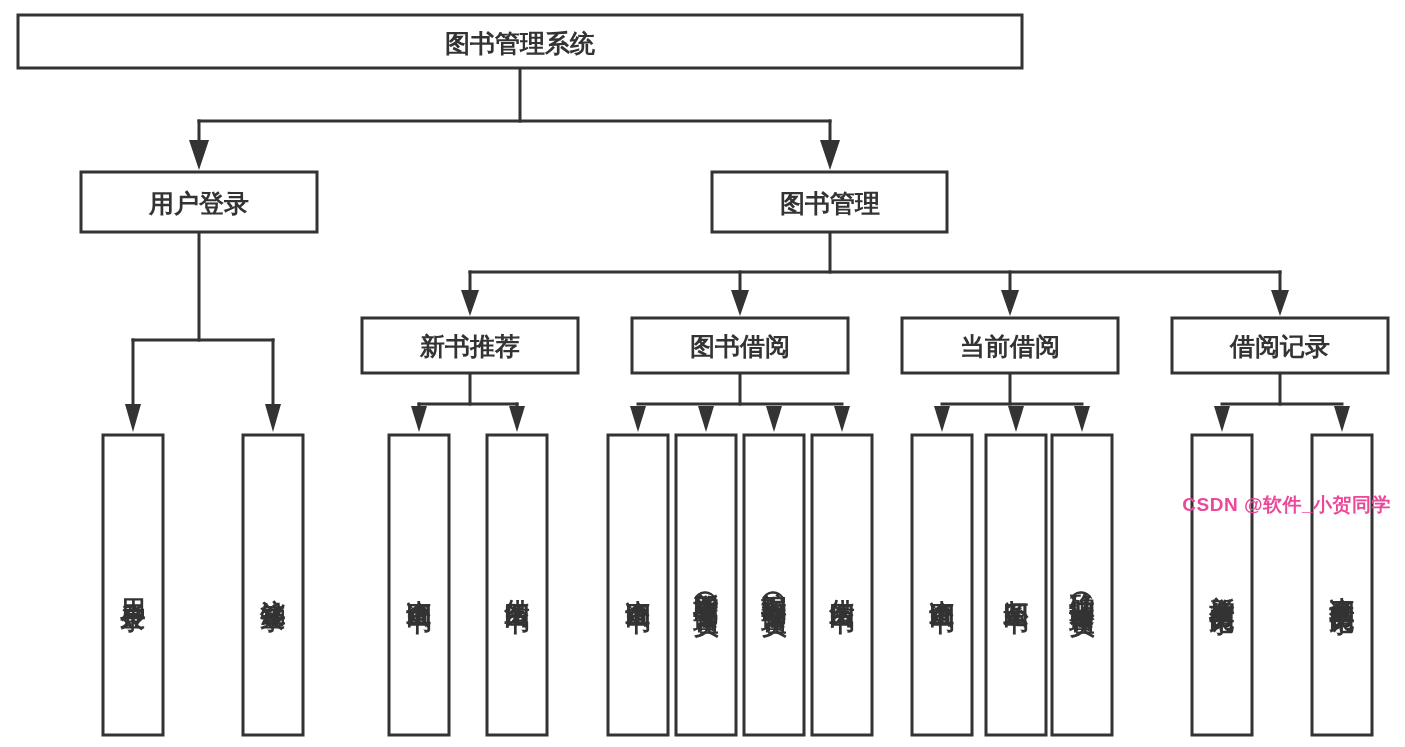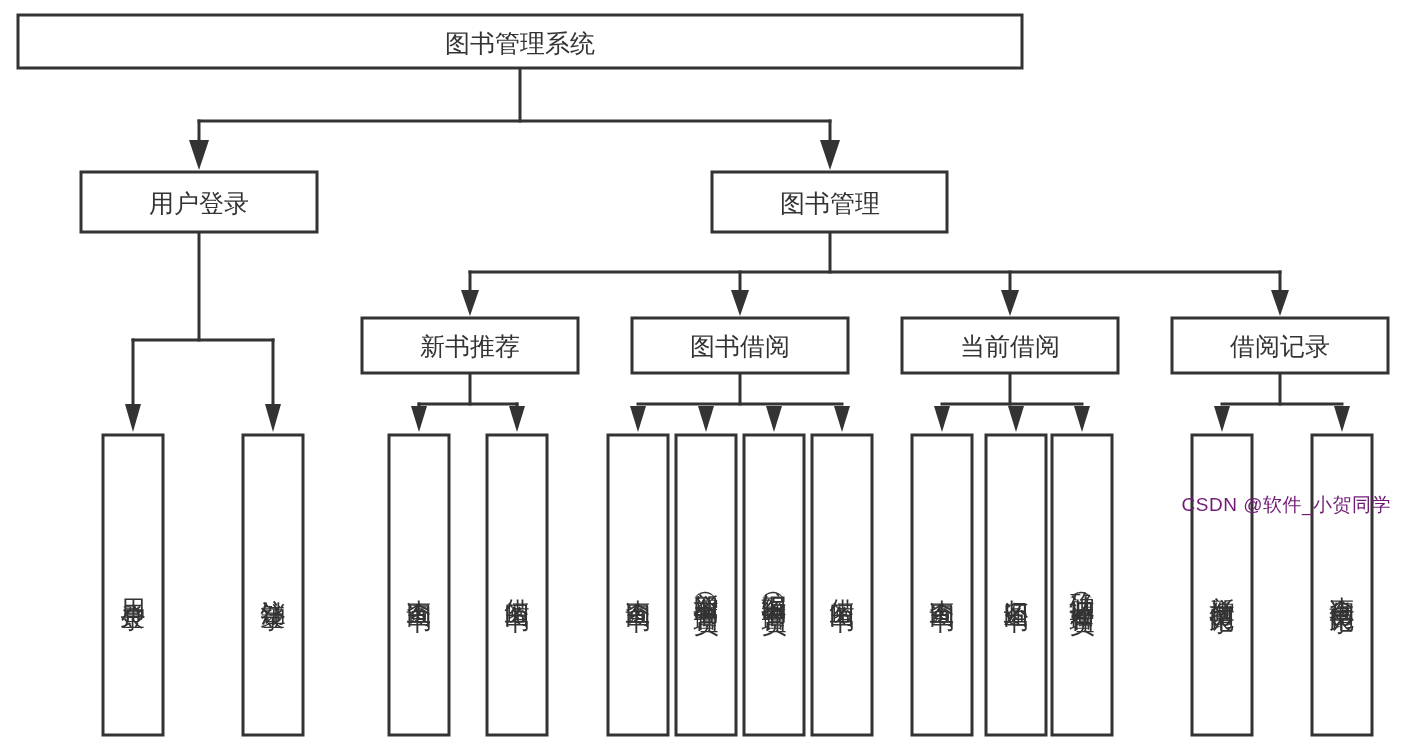--- a/index.html
+++ b/index.html
@@ -12,20 +12,21 @@
     height: 747px;
     font-family: "Liberation Sans", "DejaVu Sans", sans-serif;
     overflow: hidden;
     position: relative;
   }
   #diagram-root {
     position: absolute;
     left: 0; top: 0;
     width: 1405px;
     height: 524px;
+    font-weight: bold;
   }
   svg.diagram {
     display: block;
     width: 1405px;
     height: 747px;
   }
   .node-box {
     fill: #ffffff;
     stroke: #333333;
     stroke-width: 3;
@@ -63,21 +64,21 @@
     color: #333333;
     letter-spacing: 3px;
     white-space: nowrap;
   }
   .watermark {
     position: absolute;
     right: 14px;
     bottom: 6px;
     font-family: "Liberation Sans", "DejaVu Sans", sans-serif;
     font-size: 19px;
-    color: #701a75;
+    color: #ec4899;
     letter-spacing: 0.5px;
     pointer-events: none;
     user-select: none;
   }
 </style>
 </head>
 <body>
 
 <div id="diagram-root">
 

